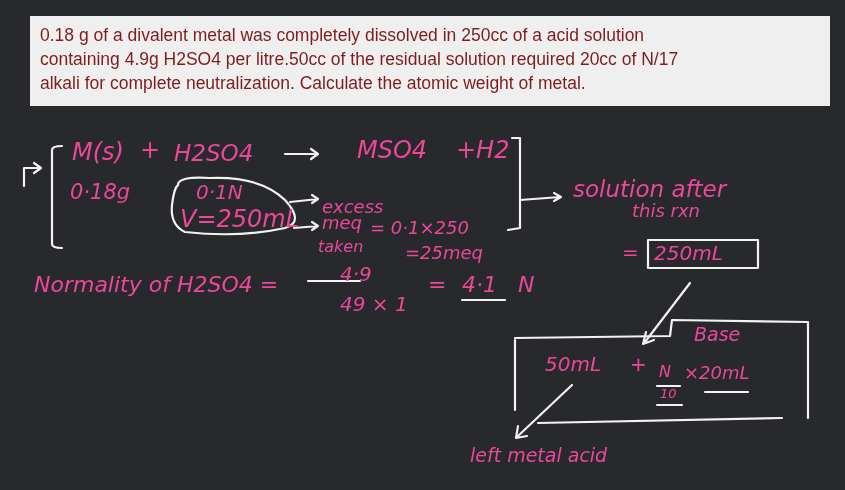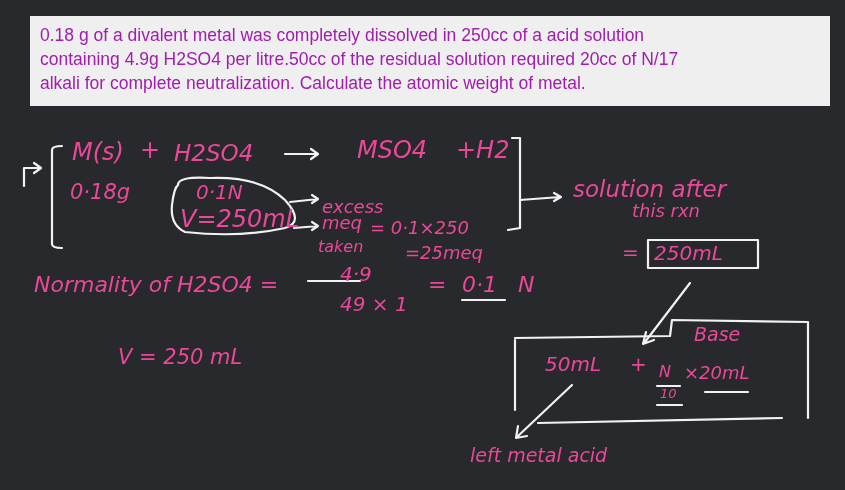--- a/index.html
+++ b/index.html
@@ -5,21 +5,21 @@
   html, body { margin: 0; padding: 0; }
   body {
     width: 845px; height: 490px; overflow: hidden;
     background: #28292c;
     position: relative;
     font-family: "Liberation Sans", sans-serif;
   }
   .question-box {
     position: absolute; left: 30px; top: 16px; width: 800px; height: 90px;
     background: #efefef; box-sizing: border-box; padding: 7px 12px 0 10px;
-    color: #a21caf; font-size: 17.5px; line-height: 24px;
+    color: #7f1d1d; font-size: 17.5px; line-height: 24px;
     font-family: "Liberation Sans", sans-serif;
   }
   .question-box .line { display: block; white-space: nowrap; }
   .board { position: absolute; left: 0; top: 0; width: 845px; height: 490px; }
   .hw {
     position: absolute; color: #ec4899; white-space: nowrap;
     font-family: "DejaVu Sans", sans-serif; font-style: italic;
   }
   svg.ink { position: absolute; left: 0; top: 0; }
   svg.ink path, svg.ink line, svg.ink polyline, svg.ink rect, svg.ink ellipse {
@@ -87,24 +87,23 @@
 
   <span class="hw" style="left:573px;top:176px;font-size:23px;">solution after</span>
   <span class="hw" style="left:632px;top:200px;font-size:18px;">this rxn</span>
   <span class="hw" style="left:622px;top:240px;font-size:20px;">=</span>
   <span class="hw" style="left:654px;top:241px;font-size:20px;">250mL</span>
 
   <span class="hw" style="left:34px;top:272px;font-size:22px;">Normality of H2SO4 =</span>
   <span class="hw" style="left:340px;top:262px;font-size:20px;">4·9</span>
   <span class="hw" style="left:340px;top:292px;font-size:20px;">49 × 1</span>
   <span class="hw" style="left:428px;top:272px;font-size:22px;">=</span>
-  <span class="hw" style="left:462px;top:272px;font-size:22px;">0·1</span>
+  <span class="hw" style="left:462px;top:272px;font-size:22px;">4·1</span>
   <span class="hw" style="left:518px;top:272px;font-size:22px;">N</span>
 
-  <span class="hw" style="left:118px;top:345px;font-size:21px;">V = 250 mL</span>
 
   <span class="hw" style="left:694px;top:323px;font-size:19px;">Base</span>
   <span class="hw" style="left:545px;top:352px;font-size:20px;">50mL</span>
   <span class="hw" style="left:630px;top:352px;font-size:20px;">+</span>
   <span class="hw" style="left:659px;top:362px;font-size:16px;">N</span>
   <span class="hw" style="left:660px;top:386px;font-size:13px;">10</span>
   <span class="hw" style="left:684px;top:362px;font-size:18px;">×20mL</span>
 
   <span class="hw" style="left:470px;top:444px;font-size:19px;">left metal acid</span>
 </div>

